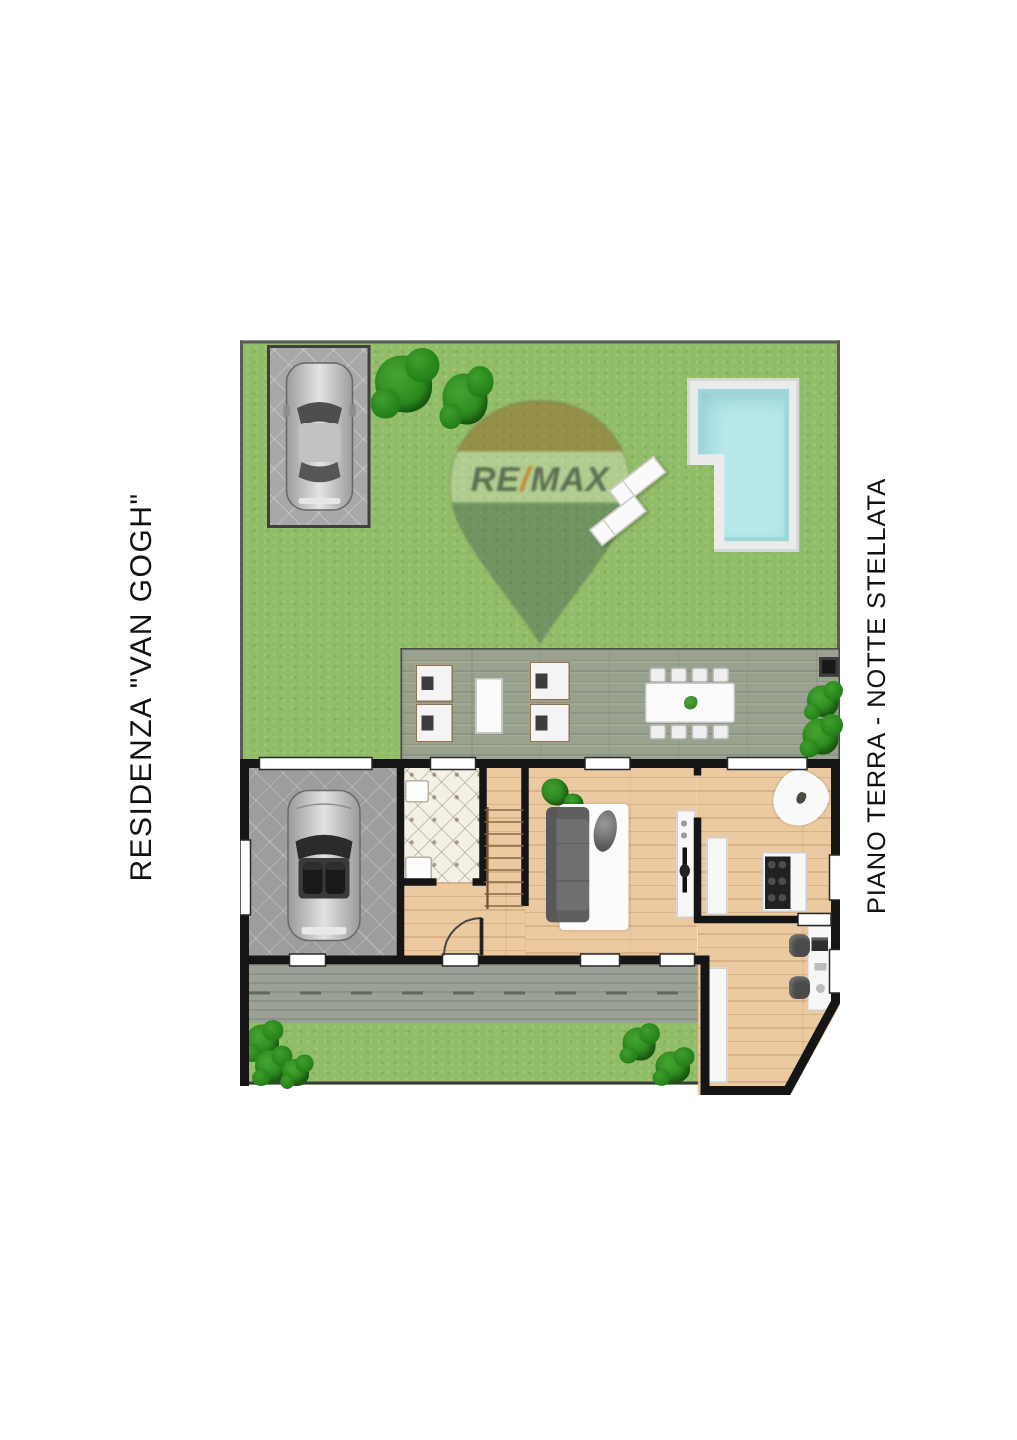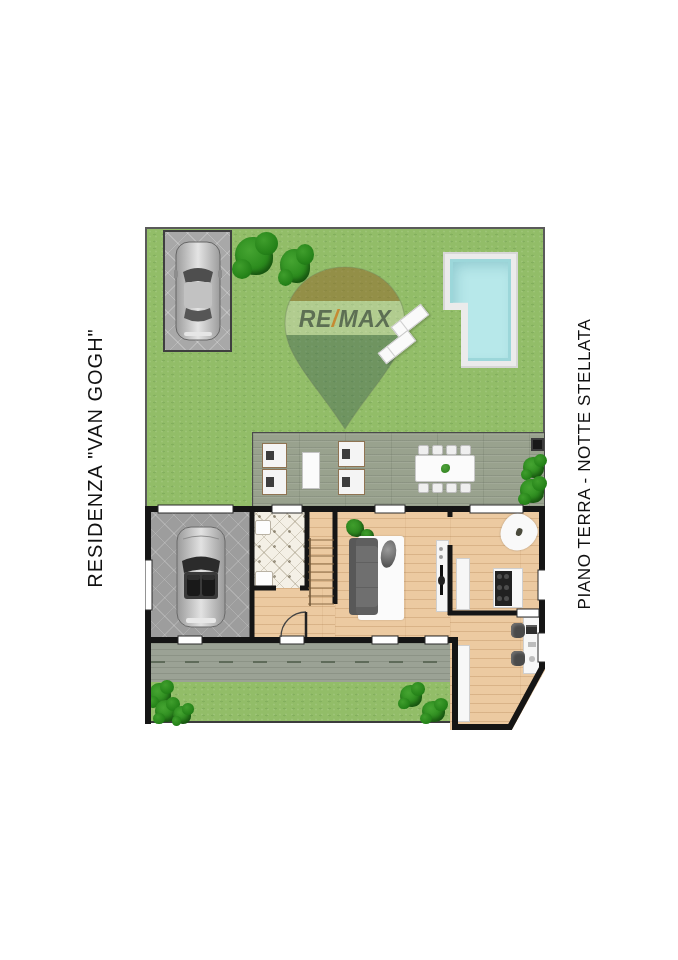--- a/index.html
+++ b/index.html
@@ -7,21 +7,21 @@
   .stage { position:relative; width:678px; height:960px; background:#fff; overflow:hidden;
            font-family:"Liberation Sans", sans-serif; }
   .abs { position:absolute; }
 
   
   .v-label { position:absolute; white-space:nowrap; color:#111;
              transform:translate(-50%,-50%) rotate(-90deg); }
   .v-label.left  { font-size:20px; letter-spacing:1px; }
   .v-label.right { font-size:17px; letter-spacing:.6px; }
 
-  .plan { position:absolute; left:145px; top:227px; width:400px; height:503px; }
+  .plan { position:absolute; left:160px; top:227px; width:400px; height:503px; }
 
   
   .grass { background-color:#92bd68;
     background-image: radial-gradient(rgba(255,255,255,.10) 1px, transparent 1.4px),
                       radial-gradient(rgba(30,80,20,.13) 1px, transparent 1.4px);
     background-size:6px 5px, 9px 7px; background-position:0 0,3px 2px; }
   .garden { left:0; top:0; width:400px; height:281px; border:2px solid #5a5a5a; border-bottom:none; }
   .deckwood { background-color:#99a28e;
     background-image: repeating-linear-gradient(180deg, rgba(255,255,255,.08) 0 2px, transparent 2px 7px),
                       repeating-linear-gradient(180deg, rgba(40,50,35,.20) 0 1px, transparent 1px 7px),

